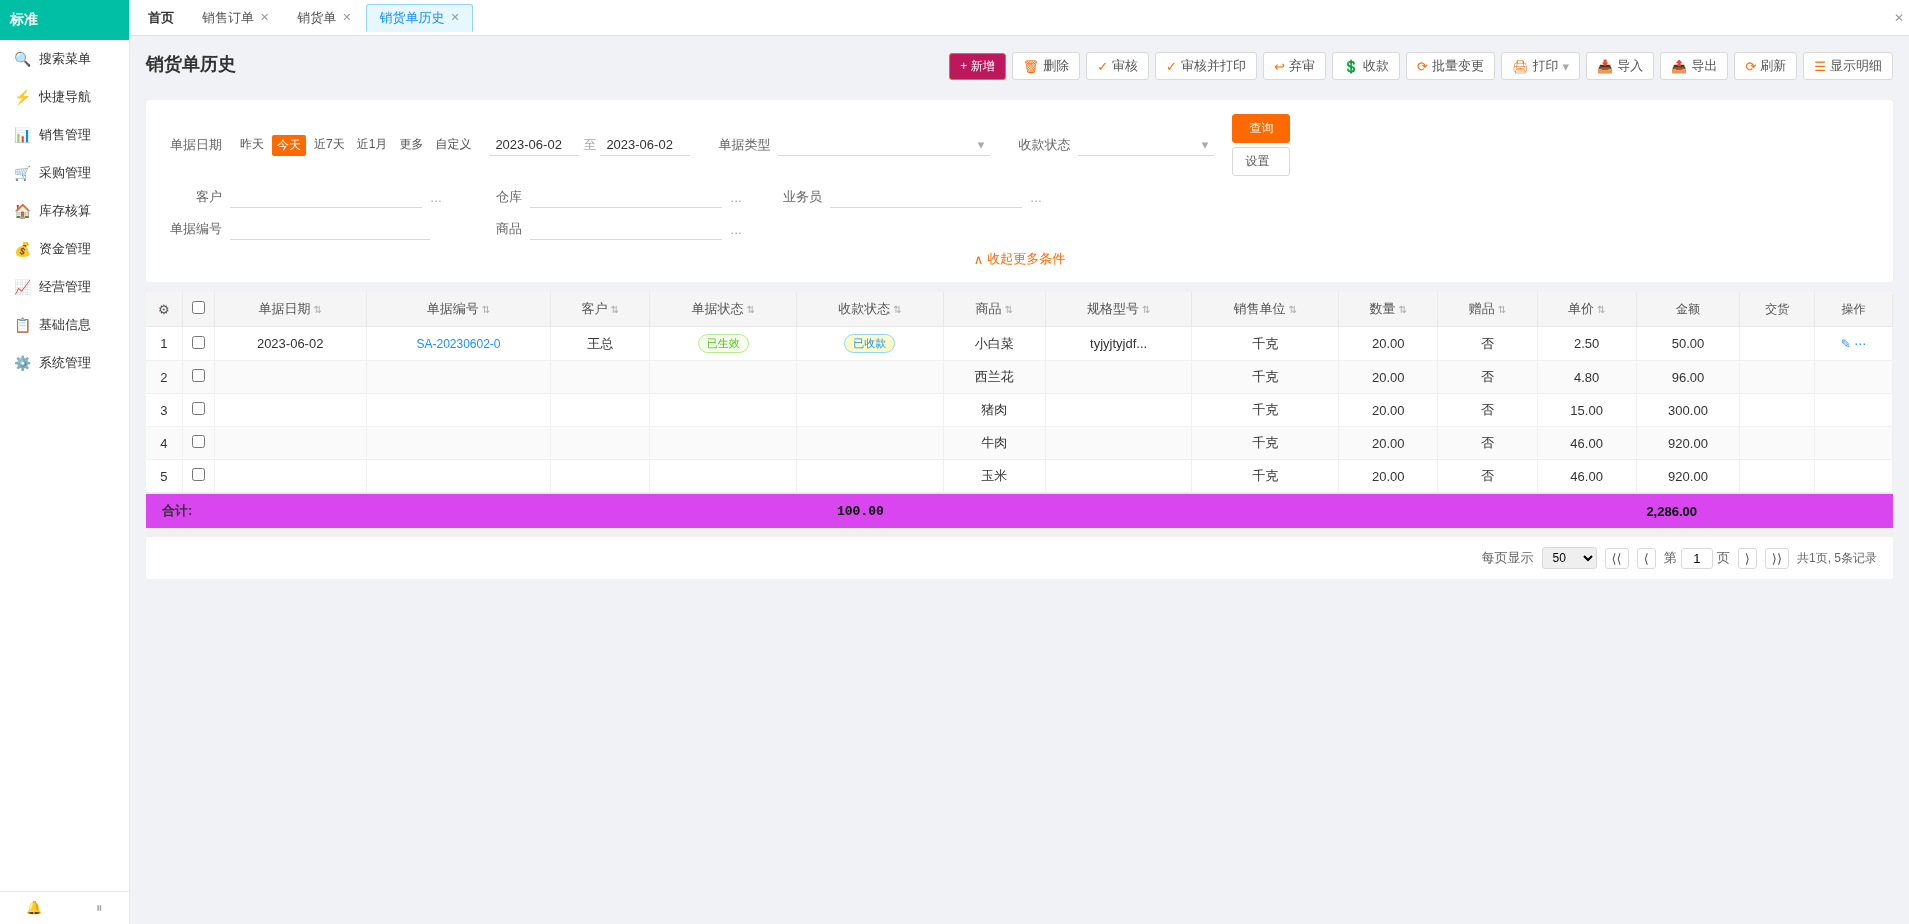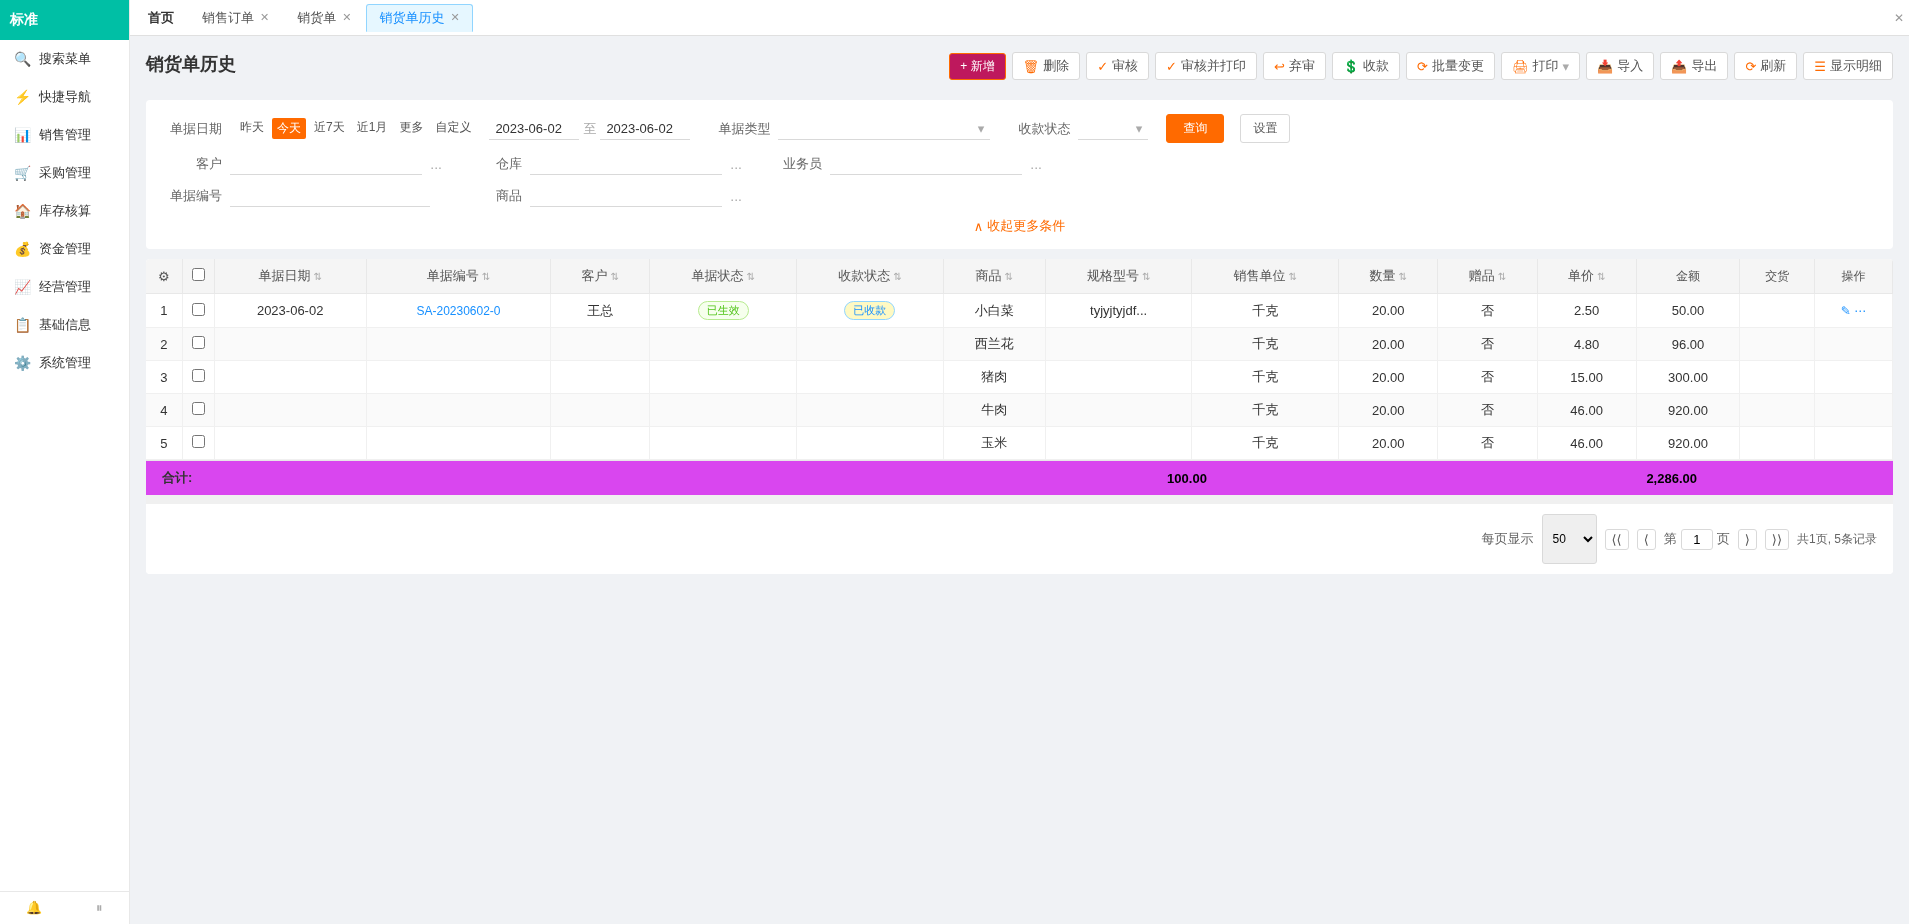--- a/index.html
+++ b/index.html
@@ -63,21 +63,21 @@
     .action-btn { color: #1890ff; cursor: pointer; font-size: 12px; }
     .link-blue { color: #1890ff; cursor: pointer; font-size: 12px; }
 
     
     .summary-row { background: #d946ef; display: flex; align-items: center; padding: 8px 16px; border-top: 1px solid #e8e8e8; }
     .summary-label { font-weight: bold; color: #333; min-width: 50px; }
 
     
     .pagination { display: flex; align-items: center; justify-content: flex-end; padding: 10px 16px; background: #fff; border-top: 1px solid #f0f0f0; gap: 8px; }
     .page-size-label { color: #666; }
-    .page-size-select { border: 1px solid #d9d9d9; border-radius: 3px; padding: 16px 6px; font-size: 12px; }
+    .page-size-select { border: 1px solid #d9d9d9; border-radius: 3px; padding: 2px 6px; font-size: 12px; }
     .page-nav-btn { border: 1px solid #d9d9d9; background: #fff; padding: 2px 6px; border-radius: 3px; cursor: pointer; color: #555; }
     .page-info { display: flex; align-items: center; gap: 4px; color: #666; }
     .page-num-input { border: 1px solid #d9d9d9; border-radius: 3px; width: 32px; text-align: center; padding: 2px 4px; }
     .total-info { color: #666; font-size: 12px; }
 
     .scrollbar-area { overflow-x: auto; }
     .scrollbar-area::-webkit-scrollbar { height: 6px; }
     .scrollbar-area::-webkit-scrollbar-thumb { background: #ccc; border-radius: 3px; }
 
     .teal-header { background: #00bfa5; height: 40px; display: flex; align-items: center; padding: 0 10px; }
@@ -234,21 +234,21 @@
             <span></span>
             <span style="color:#aaa;">▾</span>
           </div>
         </div>
         <div class="filter-item">
           <span class="filter-label">收款状态</span>
           <div class="filter-select" style="flex:1;border-bottom:1px solid #d9d9d9;padding:3px 6px;display:flex;justify-content:space-between;">
             <span></span>
             <span style="color:#aaa;">▾</span>
           </div>
-          <div style="display:flex;flex-direction:row;margin-left:10px;gap:16px;">
+          <div style="display:flex;flex-direction:column;margin-left:10px;gap:4px;">
             <button class="btn btn-query">查询</button>
             <button class="btn btn-setting">设置</button>
           </div>
         </div>
       </div>
 
       <div class="filter-row">
         <div class="filter-item">
           <span class="filter-label">客户</span>
           <input type="text" class="filter-input" style="flex: 1 1 0%;">
@@ -459,21 +459,21 @@
                 <td></td>
               </tr>
             </tbody>
         </table>
       </div>
 
       <div class="summary-row">
         <span class="summary-label">合计:</span>
         <div style="flex:1;display:flex;justify-content:flex-end;gap:0;">
 
-          <span style="min-width:700px;text-align:center;font-weight:bold;">100.00</span>
+          <span style="min-width:700px;text-align:left;font-weight:bold;font-family:Liberation Mono, monospace;">100.00</span>
           <span style="min-width:160px;text-align:right;font-weight:bold;">2,286.00</span>
           <span style="min-width:180px;"></span>
         </div>
       </div>
 
       <div style="height:8px;background:#f0f0f0;overflow-x:auto;">
         <div style="width:200%;height:8px;"></div>
       </div>
 
       <div class="pagination">

